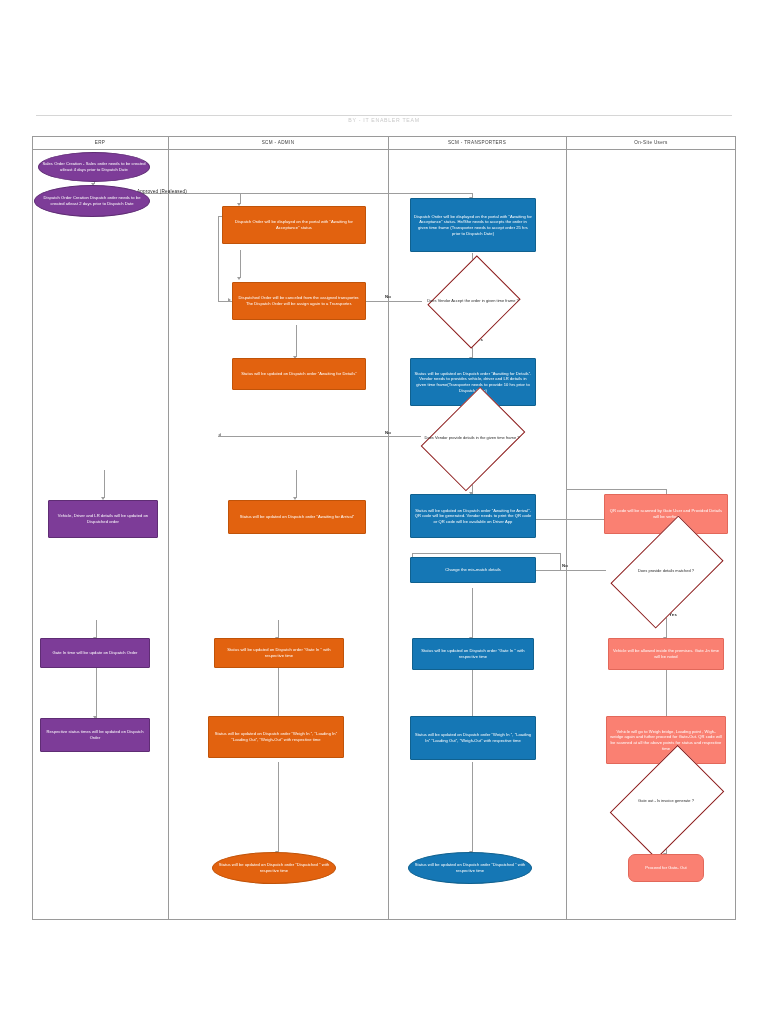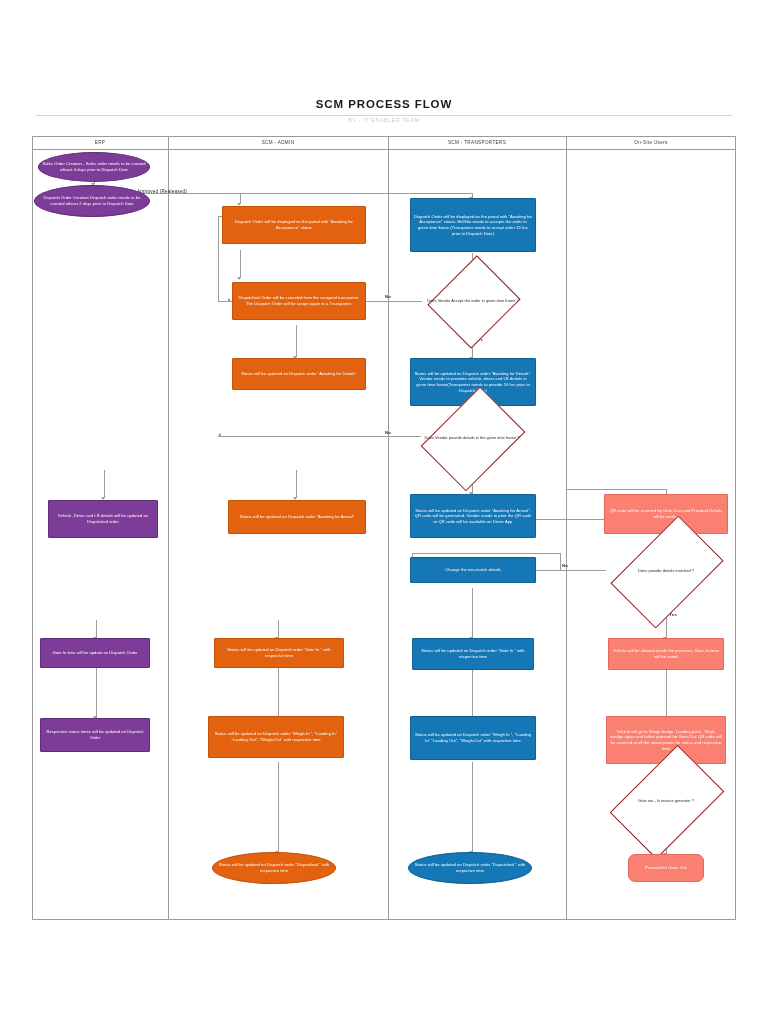--- a/index.html
+++ b/index.html
@@ -73,21 +73,20 @@
   .arrow.right{border-top:2.6px solid transparent;border-bottom:2.6px solid transparent;border-left:3.6px solid #9d9d9d;}
 
   .elabel{position:absolute;font-size:4.3px;color:#2b2b2b;font-weight:bold;letter-spacing:.2px;}
   .elabel.plain{font-weight:normal;color:#1f1f1f;font-size:4.6px;}
 </style>
 </head>
 <body>
 
 <div id="canvas">
 
-  <div class="title">SCM PROCESS FLOW</div>
   <div class="title-rule"></div>
   <div class="subtitle">BY - IT ENABLER TEAM</div>
 
   <div class="lane-frame"></div>
   <div class="lane-header-row"></div>
 
   <div class="lane-div" style="left:168px;"></div>
   <div class="lane-div" style="left:388px;"></div>
   <div class="lane-div" style="left:566px;"></div>
 

